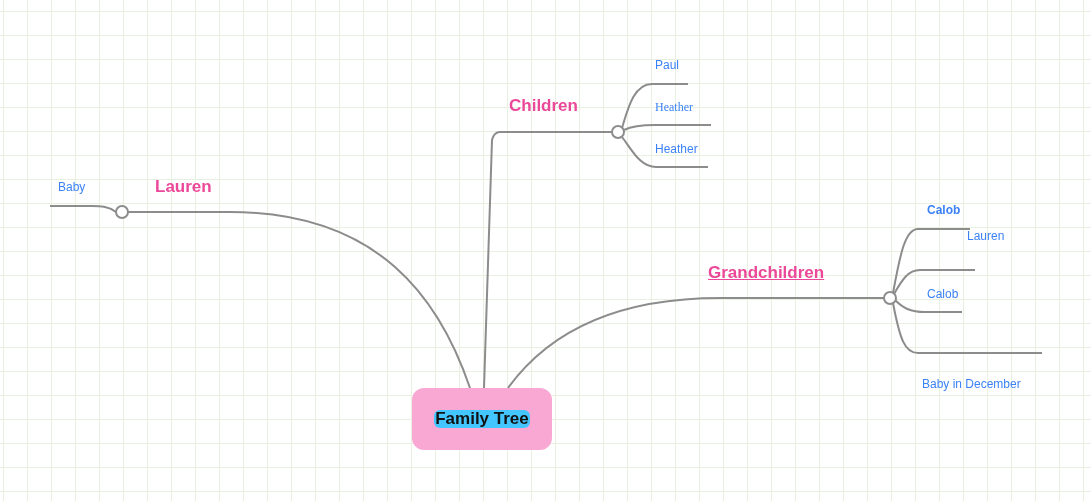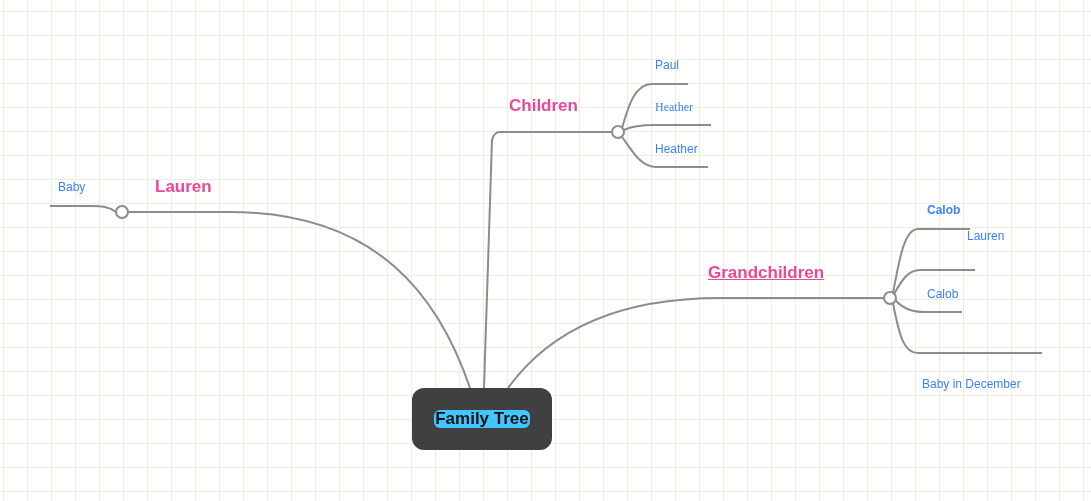--- a/index.html
+++ b/index.html
@@ -12,21 +12,21 @@
     background-size: 24px 24px;
     background-position: 3px 11px;
     font-family: "Liberation Sans", sans-serif;
   }
   svg.links { position: absolute; left: 0; top: 0; }
   .label { position: absolute; white-space: nowrap; color: #ec4899; }
   .main-topic { font-weight: bold; font-size: 17px; }
   .sub-topic { font-size: 12px; color: #3b82f6; }
   .root {
     position: absolute; left: 412px; top: 388px; width: 140px; height: 62px;
-    box-sizing: border-box; background: #404040; border-radius: 12px;
+    box-sizing: border-box; background: #f9a8d4; border-radius: 12px;
     padding: 22px;
   }
   .root-inner {
     width: 100%; height: 100%; box-sizing: border-box; background: #43c5ff;
     border-radius: 6px; display: flex; align-items: center; justify-content: center;
     font-weight: bold; font-size: 17px; color: #111;
   }
 </style>
 </head>
 <body>

